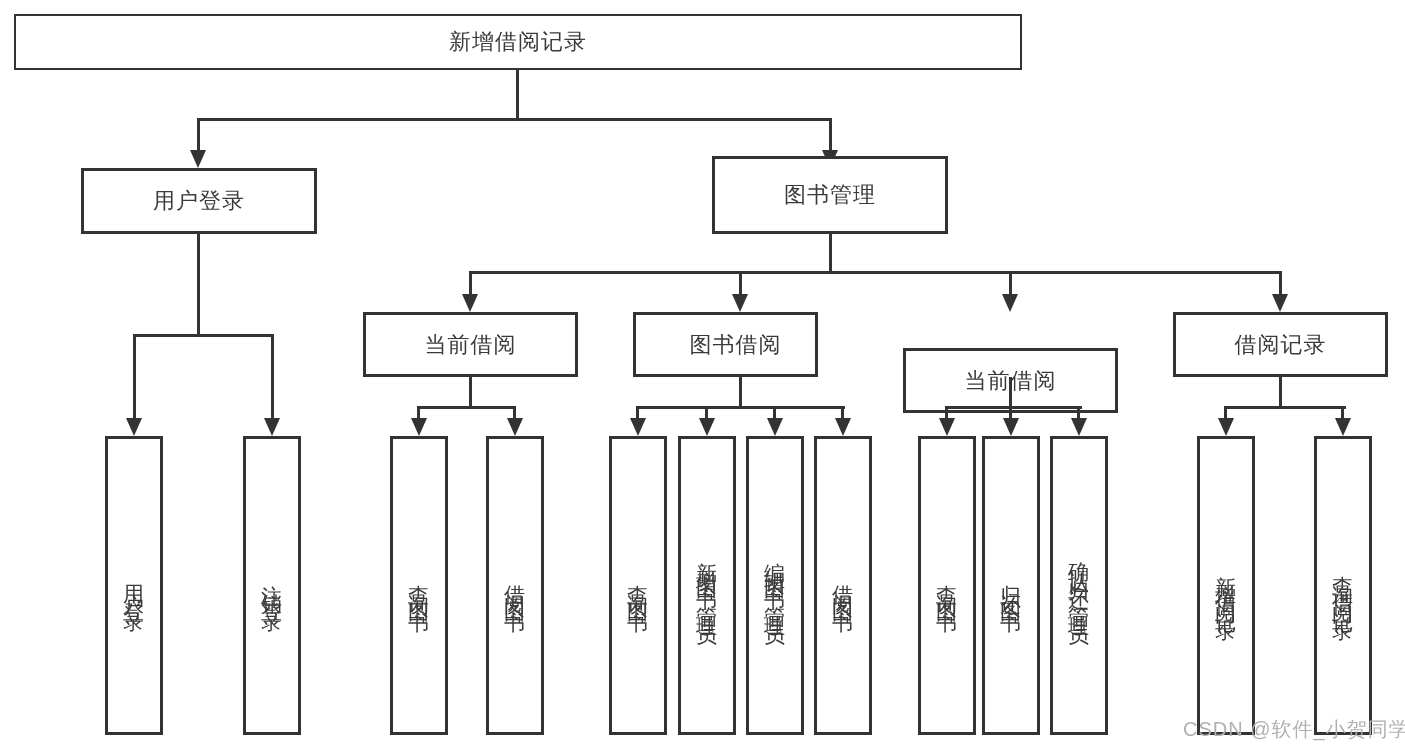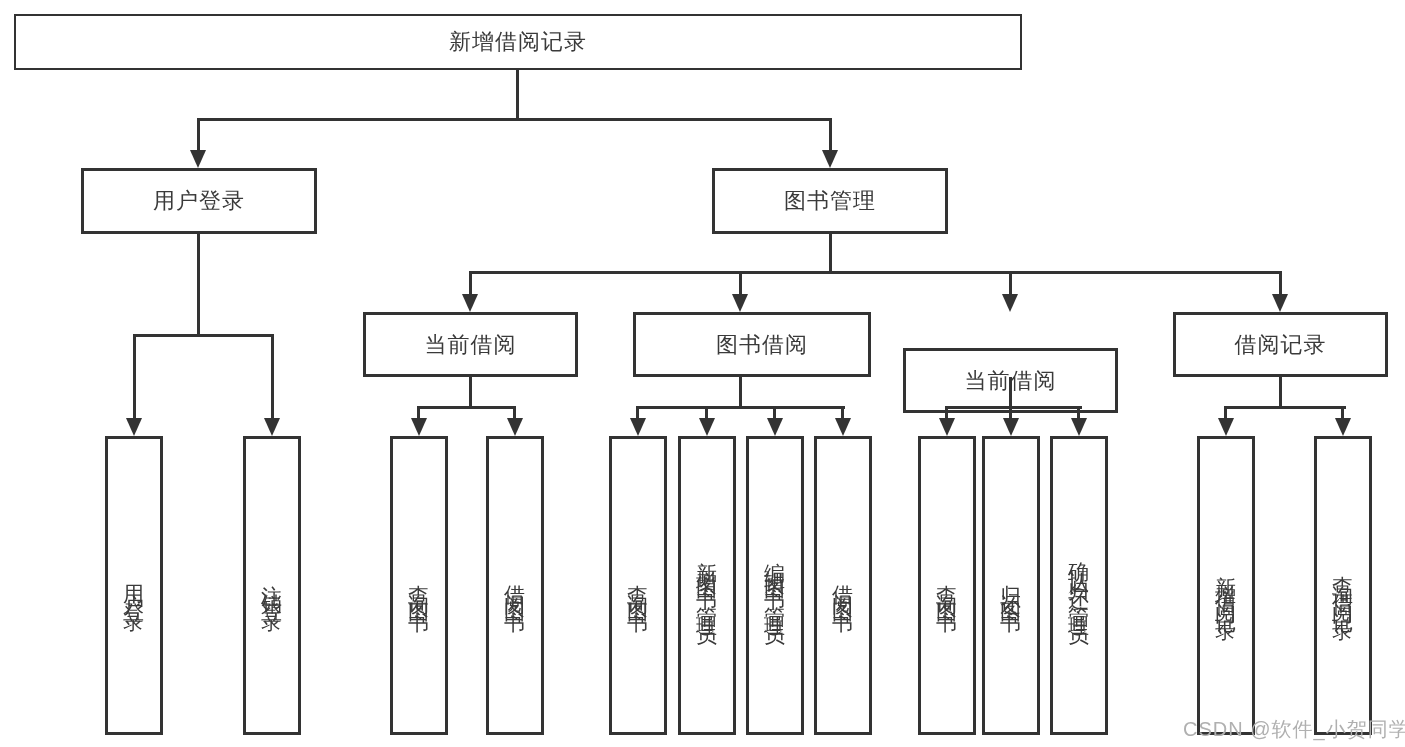--- a/index.html
+++ b/index.html
@@ -47,21 +47,21 @@
   <div class="line vline" style="left:516px; top:70px; height:50px;"></div>
   <div class="line hline" style="left:197px; top:118px; width:635px;"></div>
   <div class="line vline" style="left:197px; top:118px; height:34px;"></div>
   <div class="arrowhead" style="left:190px; top:150px;"></div>
   <div class="line vline" style="left:829px; top:118px; height:34px;"></div>
   <div class="arrowhead" style="left:822px; top:150px;"></div>
 
   <div class="node" style="left:81px; top:168px; width:236px; height:66px;">
     <span class="h-label">用户登录</span>
   </div>
-  <div class="node" style="left:712px; top:168px; width:236px; height:66px;">
+  <div class="node" style="left:712px; top:156px; width:236px; height:78px;">
     <span class="h-label">图书管理</span>
   </div>
 
   <div class="line vline" style="left:197px; top:234px; height:103px;"></div>
   <div class="line hline" style="left:133px; top:334px; width:141px;"></div>
   <div class="line vline" style="left:133px; top:334px; height:88px;"></div>
   <div class="arrowhead" style="left:126px; top:418px;"></div>
   <div class="line vline" style="left:271px; top:334px; height:88px;"></div>
   <div class="arrowhead" style="left:264px; top:418px;"></div>
 
@@ -72,21 +72,21 @@
   <div class="line vline" style="left:739px; top:271px; height:25px;"></div>
   <div class="arrowhead" style="left:732px; top:294px;"></div>
   <div class="line vline" style="left:1009px; top:271px; height:25px;"></div>
   <div class="arrowhead" style="left:1002px; top:294px;"></div>
   <div class="line vline" style="left:1279px; top:271px; height:25px;"></div>
   <div class="arrowhead" style="left:1272px; top:294px;"></div>
 
   <div class="node" style="left:363px; top:312px; width:215px; height:65px;">
     <span class="h-label">当前借阅</span>
   </div>
-  <div class="node" style="left:633px; top:312px; width:238px; height:65px;padding-left:20px;">
+  <div class="node" style="left:633px; top:312px; width:185px; height:65px;padding-left:20px;">
     <span class="h-label">图书借阅</span>
   </div>
   <div class="node" style="left:903px; top:312px; width:215px; height:65px;margin-top:36px;">
     <span class="h-label">当前借阅</span>
   </div>
   <div class="node" style="left:1173px; top:312px; width:215px; height:65px;">
     <span class="h-label">借阅记录</span>
   </div>
 
   <div class="line vline" style="left:469px; top:377px; height:32px;"></div>

